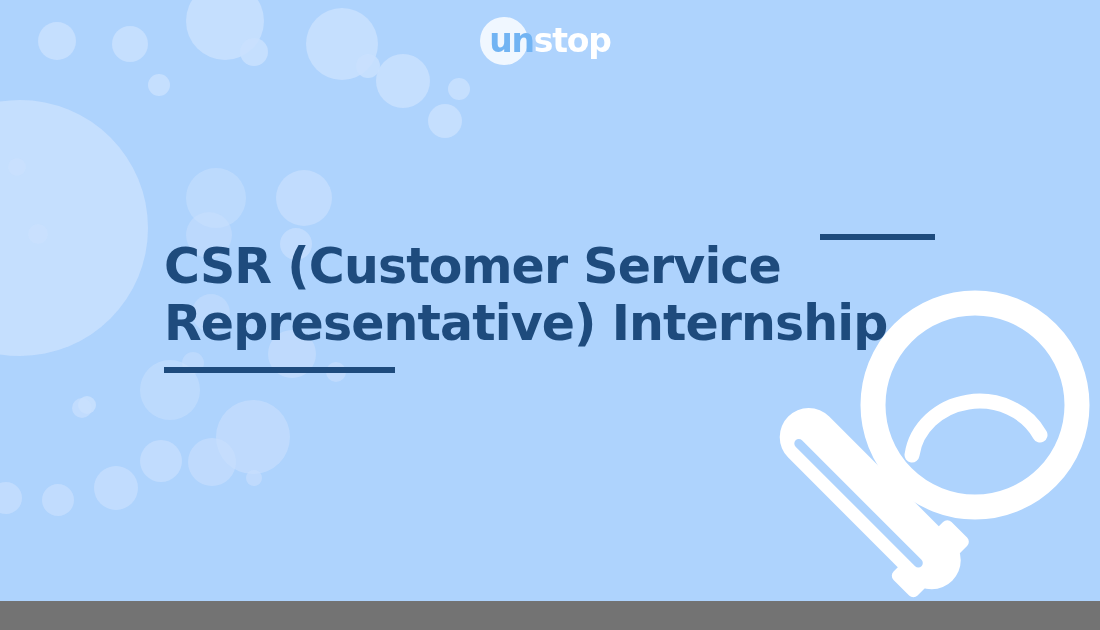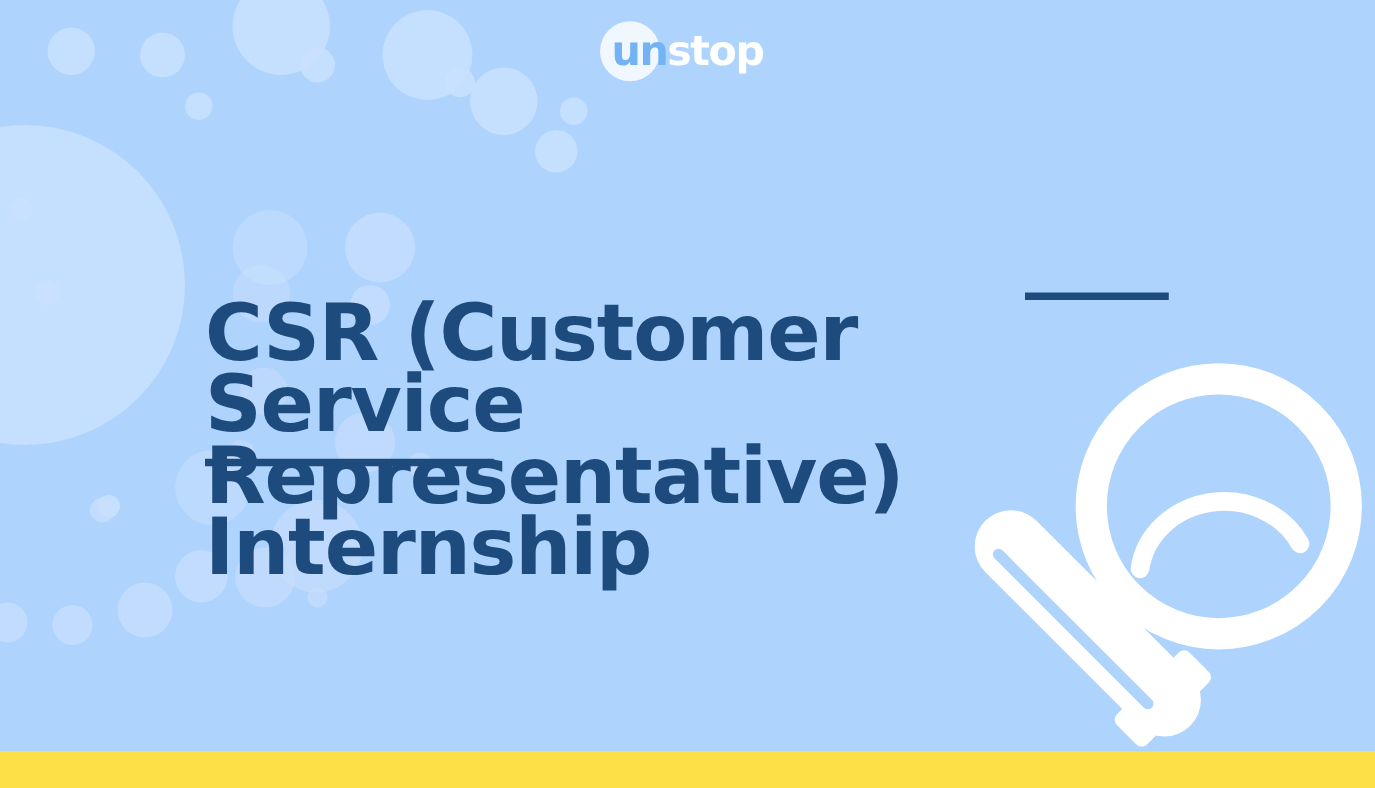--- a/index.html
+++ b/index.html
@@ -10,21 +10,21 @@
   }
   body {
     font-family: "Liberation Sans", sans-serif;
   }
 
   .banner {
     position: relative;
     width: 1100px;
     height: 630px;
     overflow: hidden;
-    background: #fde047;
+    background: #737373;
   }
 
   
   .blue-stage {
     position: absolute;
     left: 0;
     top: 0;
     width: 1100px;
     height: 601px;
     background: #aed3fd;
@@ -95,21 +95,21 @@
   .title-block {
     position: absolute;
     left: 164px;
     top: 238px;
     width: 760px;
     z-index: 5;
   }
   .title-text {
     margin: 0;
     font-family: "DejaVu Sans", sans-serif;
-    font-size: 63px;
+    font-size: 49px;
     font-weight: 700;
     line-height: 57px;
     letter-spacing: -0.9px;
     color: #1e4b7d;
     white-space: pre-line;
   }
   .rule-bottom {
     position: absolute;
     left: 164px;
     top: 367px;

